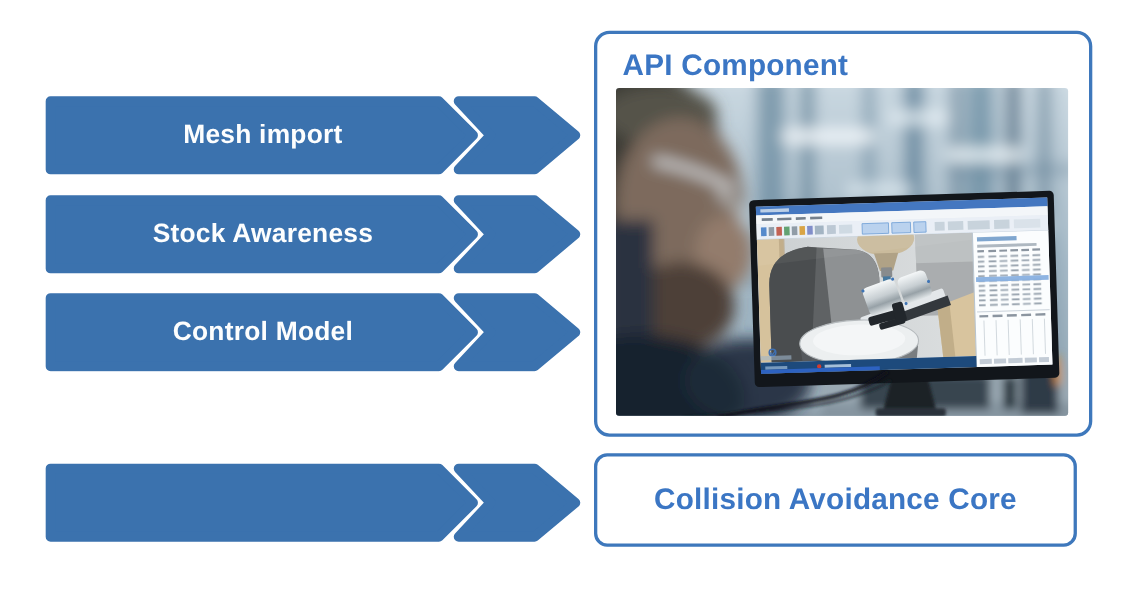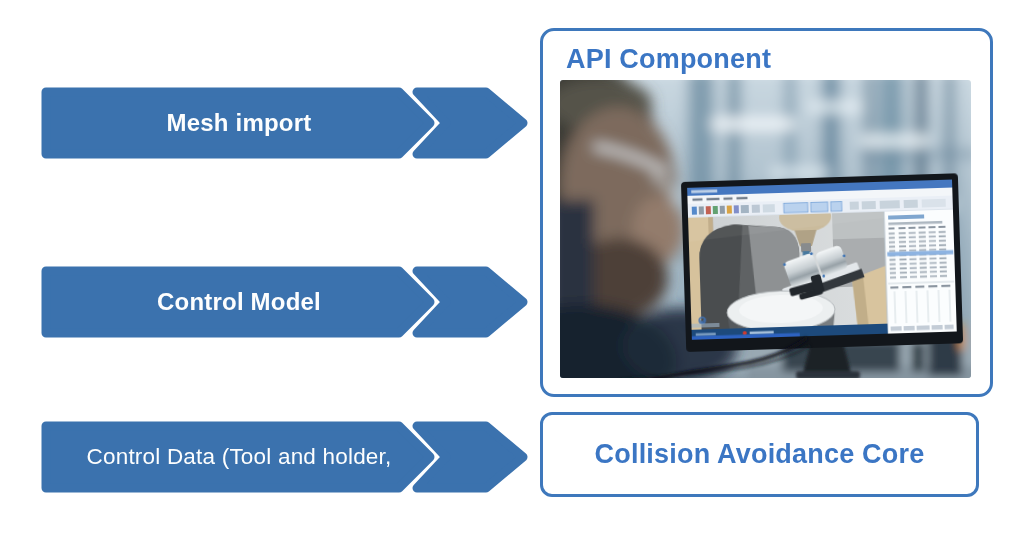--- a/index.html
+++ b/index.html
@@ -43,41 +43,50 @@
   <div class="arrow" id="arrow-1">
     <svg viewBox="0 0 492 72">
       <g fill="#3b72ae" stroke="#3b72ae" stroke-width="9" stroke-linejoin="round">
         <polygon points="5,5 358,5 389,36 358,67 5,67"></polygon>
         <polygon points="376,5 445,5 482,36 445,67 376,67 405,36"></polygon>
       </g>
     </svg>
     <div class="arrow-label">Mesh import</div>
   </div>
 
+  <div class="arrow" id="arrow-2">
+    <svg viewBox="0 0 492 72">
+      <g fill="#3b72ae" stroke="#3b72ae" stroke-width="9" stroke-linejoin="round">
+        <polygon points="5,5 358,5 389,36 358,67 5,67"></polygon>
+        <polygon points="376,5 445,5 482,36 445,67 376,67 405,36"></polygon>
+      </g>
+    </svg>
+    <div class="arrow-label">Stock Awareness</div>
+  </div>
 
   <div class="arrow" id="arrow-3">
     <svg viewBox="0 0 492 72">
       <g fill="#3b72ae" stroke="#3b72ae" stroke-width="9" stroke-linejoin="round">
         <polygon points="5,5 358,5 389,36 358,67 5,67"></polygon>
         <polygon points="376,5 445,5 482,36 445,67 376,67 405,36"></polygon>
       </g>
     </svg>
     <div class="arrow-label">Control Model</div>
   </div>
 
   <div class="arrow" id="arrow-4">
     <svg viewBox="0 0 492 72">
       <g fill="#3b72ae" stroke="#3b72ae" stroke-width="9" stroke-linejoin="round">
         <polygon points="5,5 358,5 389,36 358,67 5,67"></polygon>
         <polygon points="376,5 445,5 482,36 445,67 376,67 405,36"></polygon>
       </g>
     </svg>
     <div class="arrow-label light">
       <span>
-        <span>Control Data (Tool and holder,</span><br>
+        <br>
       </span>
     </div>
   </div>
 
   <div class="api-box">
     <div class="api-title">API Component</div>
 
     <svg class="photo" viewBox="0 0 411 298">
       <defs>
         <clipPath id="ph">

